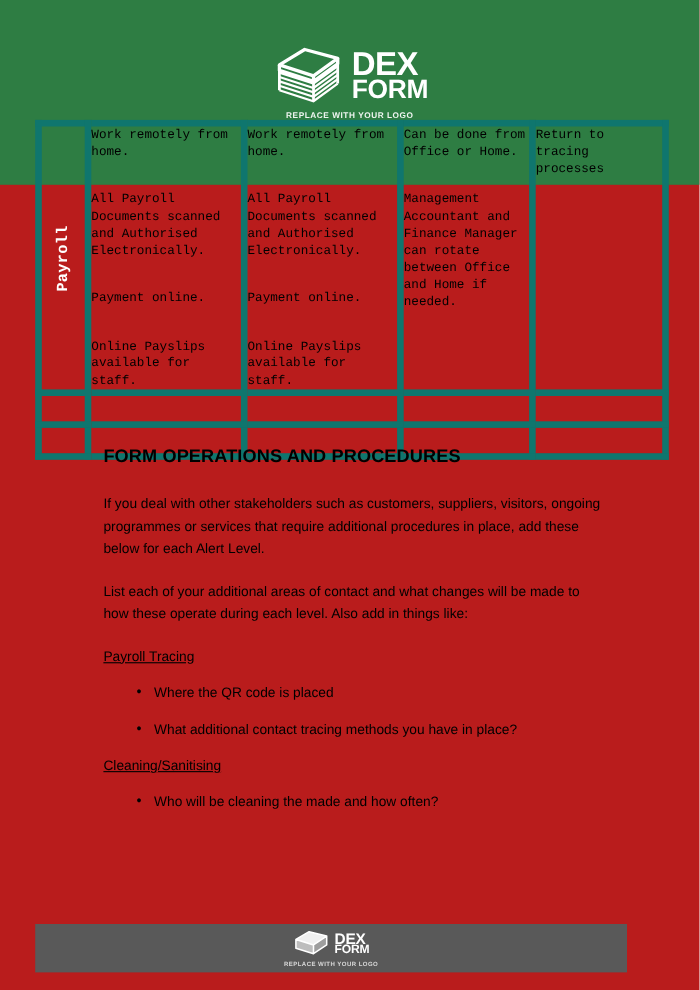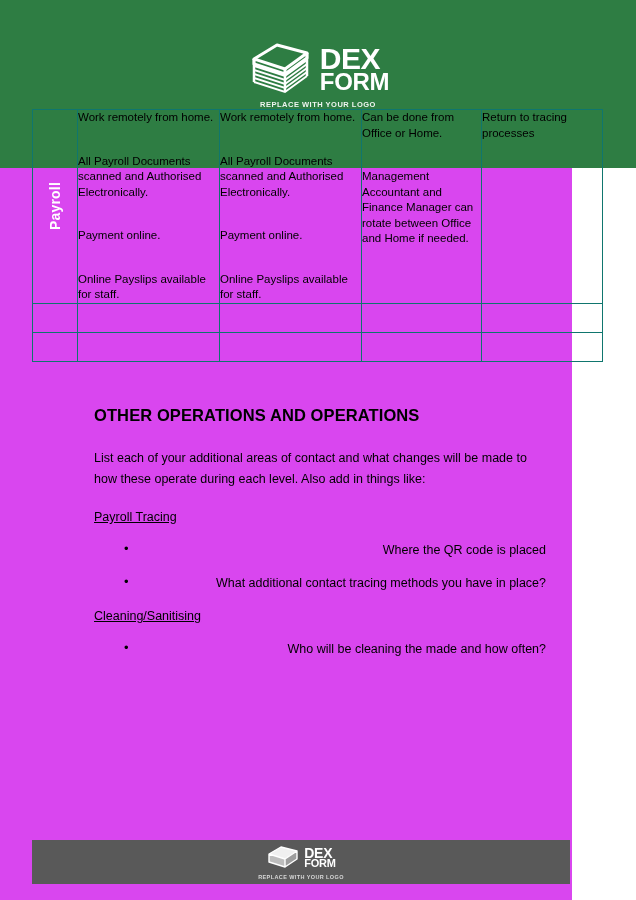--- a/index.html
+++ b/index.html
@@ -5,23 +5,23 @@
   * { box-sizing: border-box; margin: 0; padding: 0; }
   html, body {
     width: 636px;
     height: 900px;
     background: #ffffff;
     font-family: "Liberation Sans", sans-serif;
     overflow: hidden;
   }
   .page {
     position: relative;
-    width: 572px;
+    width: 636px;
     height: 900px;
-    background: #d946ef;
+    background: #b91c1c;
   }
 
   
   .header-band {
     position: absolute;
     left: 0; top: 0;
     width: 636px;
     height: 168px;
     background: #2e7d43;
     z-index: 1;
@@ -72,24 +72,25 @@
     left: 32px; top: 109px;
     width: 570px;
     z-index: 2;
   }
   table.matrix {
     width: 570px;
     border-collapse: collapse;
     table-layout: fixed;
   }
   table.matrix td {
-    border: 1px solid #0f766e;
+    border: 6px solid #0f766e;
     vertical-align: top;
     padding: 0;
     background: transparent;
+    font-family: Liberation Mono, monospace;
   }
   .col-label { width: 45px; }
   .col-a { width: 142px; }
   .col-b { width: 142px; }
   .col-c { width: 120px; }
   .col-d { width: 121px; }
 
   td.label-cell {
     background: #0d73a0;
     border-color: #0d73a0;
@@ -148,21 +149,20 @@
     margin: 0 0 13px 0;
     padding: 0;
   }
   ul.bullets li {
     position: relative;
     padding-left: 46px;
     font-size: 12.5px;
     line-height: 20px;
     color: #000000;
     margin-bottom: 13px;
-    text-align: right;
   }
   ul.bullets li::before {
     content: "\2022";
     position: absolute;
     left: 30px;
     top: -1px;
     font-size: 13px;
   }
 
   
@@ -296,22 +296,23 @@
           <td class="content-cell"></td>
           <td class="content-cell"></td>
           <td class="content-cell"></td>
           <td class="content-cell"></td>
         </tr>
       </tbody>
     </table>
   </div>
 
   <div class="body-copy">
-    <h1 class="section-title">OTHER OPERATIONS AND OPERATIONS</h1>
-
+    <h1 class="section-title">FORM OPERATIONS AND PROCEDURES</h1>
+
+    <p class="para">If you deal with other stakeholders such as customers, suppliers, visitors, ongoing programmes or services that require additional procedures in place, add these below for each Alert Level.</p>
     <p class="para">List each of your additional areas of contact and what changes will be made to how these operate during each level. Also add in things like:</p>
 
     <div>
       <div class="sub-head">Payroll Tracing</div>
       <ul class="bullets">
         <li>Where the QR code is placed</li>
         <li>What additional contact tracing methods you have in place?</li>
       </ul>
     </div>
 

